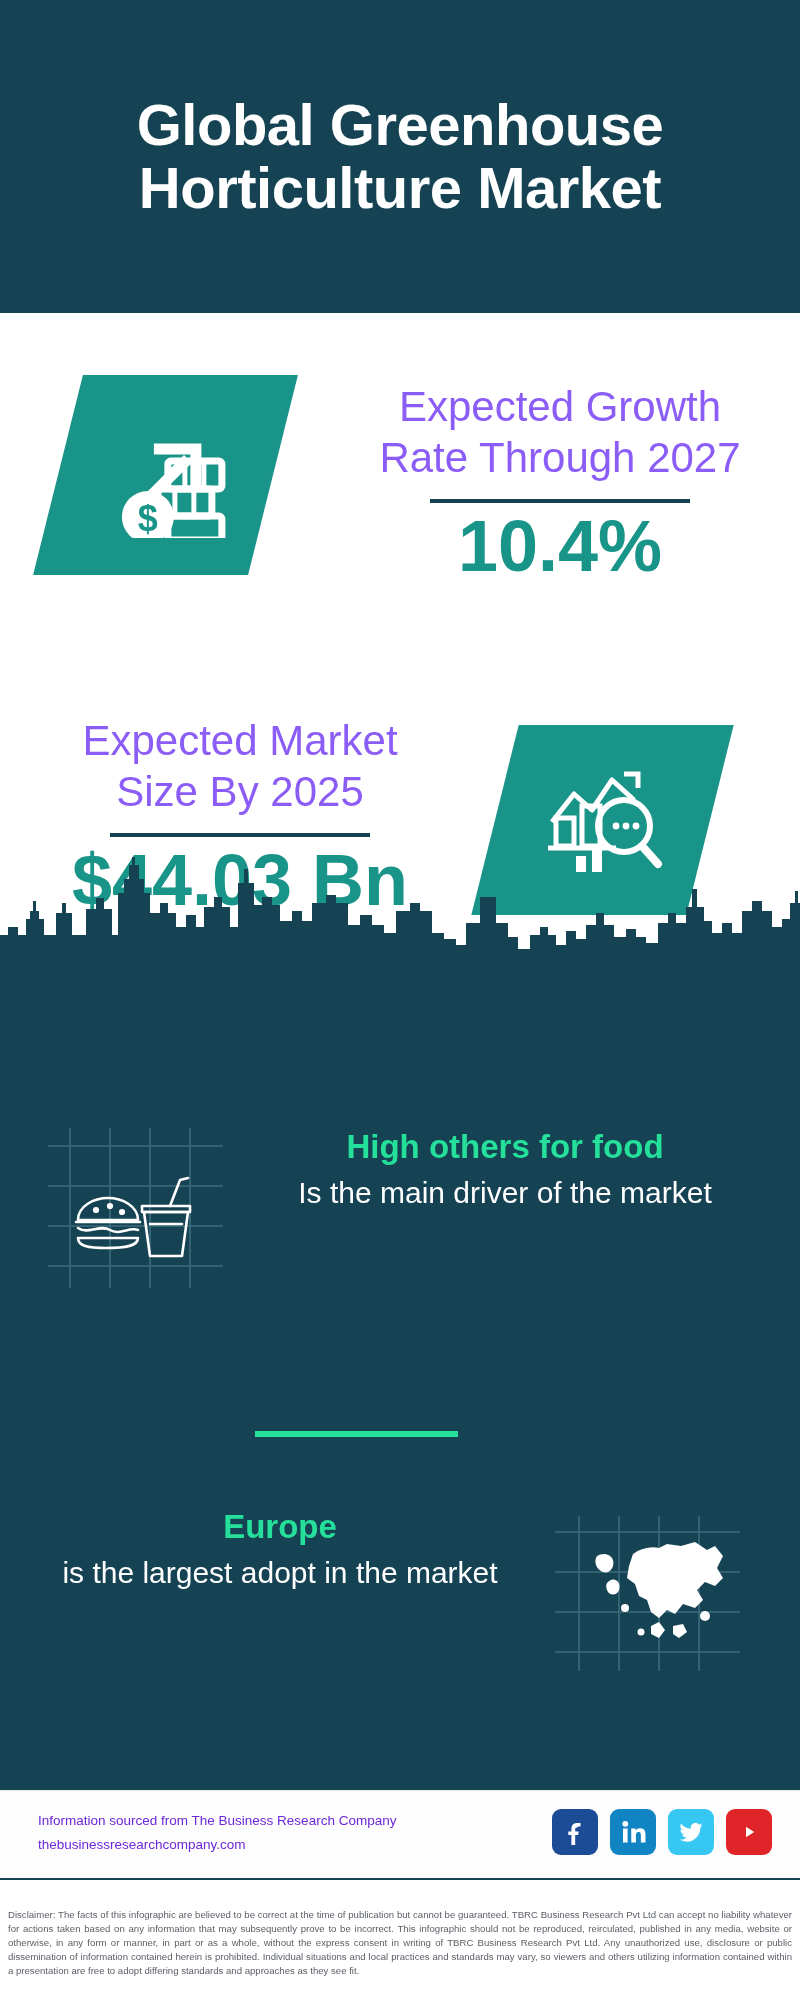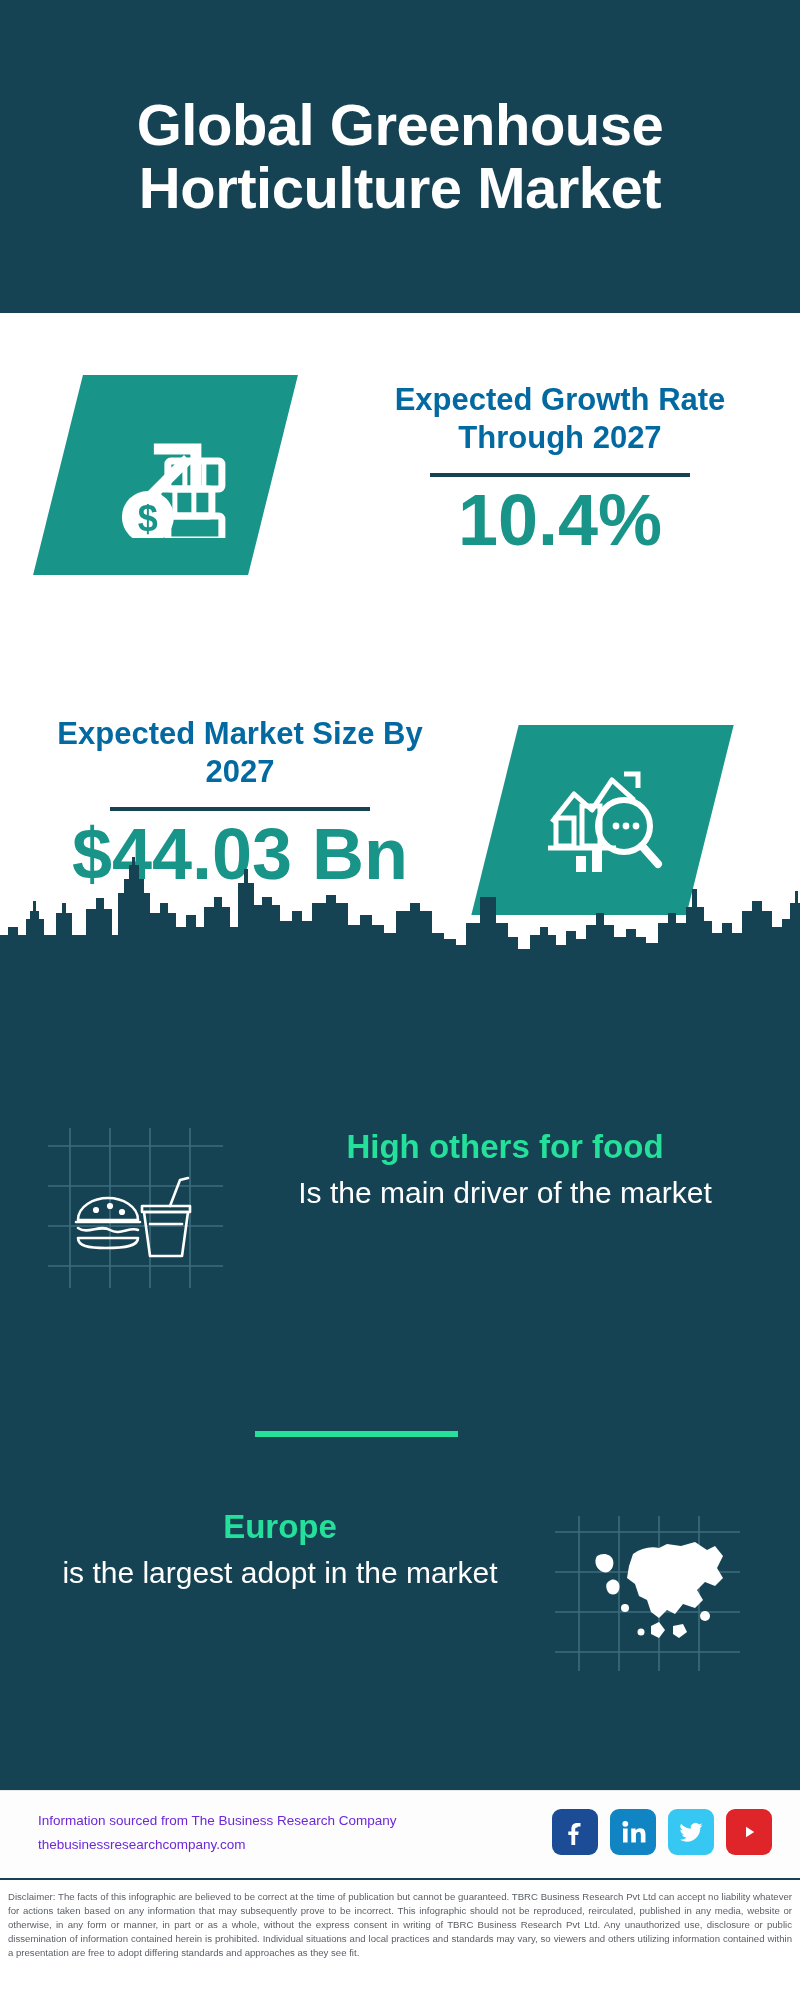--- a/index.html
+++ b/index.html
@@ -36,21 +36,21 @@
     transform:skewX(-14deg);
     display:flex;align-items:center;justify-content:center;
   }
   .badge1{left:58px;top:62px;width:215px;height:200px;}
   .badge-inner{transform:skewX(14deg);display:flex;align-items:center;justify-content:center;}
 
   .stat1-text{
     position:absolute;left:360px;top:68px;width:400px;text-align:center;
   }
   .stat-label{
-    color:#0369a1;font-size:31px;font-weight:bold;line-height:1.22;margin:0;
+    color:#8b5cf6;font-size:42px;font-weight:normal;line-height:1.22;margin:0;
   }
   .rule-dark{
     width:260px;height:4px;background:#164353;margin:16px auto 6px auto;
   }
   .stat-value{
     color:#199488;font-size:72px;font-weight:bold;line-height:1.05;margin:0;
   }
 
   
   .stat2{position:absolute;left:0;top:683px;width:800px;height:290px;}
@@ -98,21 +98,21 @@
   .sicon{width:46px;height:46px;border-radius:9px;display:flex;align-items:center;justify-content:center;}
   .s-fb{background:#1b4c95;}
   .s-li{background:#1184c4;}
   .s-tw{background:#36c7f2;}
   .s-yt{background:#e0252a;}
 
   
   .disclaimer{
     position:absolute;left:0;top:1878px;width:800px;height:122px;
     background:#ffffff;border-top:2px solid #164353;
-    box-sizing:border-box;padding:10px 8px 8px 8px;
+    box-sizing:border-box;padding:28px 8px 8px 8px;
   }
   .disclaimer p{
     margin:0;color:#5a5f66;font-size:9.6px;line-height:1.45;text-align:justify;
   }
 </style>
 </head>
 <body>
 
 <div class="page">
 
@@ -148,21 +148,21 @@
     <div class="stat1-text">
       <p class="stat-label">Expected Growth Rate Through 2027</p>
       <div class="rule-dark"></div>
       <p class="stat-value">10.4%</p>
     </div>
   </div>
 
   <div class="stat2">
 
     <div class="stat2-text">
-      <p class="stat-label">Expected Market Size By 2027</p>
+      <p class="stat-label">Expected Market Size By 2025</p>
       <div class="rule-dark"></div>
       <p class="stat-value">$44.03 Bn</p>
     </div>
 
     <div class="para-badge badge2">
       <div class="badge-inner">
         <svg width="130" height="120" viewBox="0 0 130 120">
 
           <path d="M14 62 L36 34 L54 50 L74 20 L96 40" fill="none" stroke="#ffffff" stroke-width="5" stroke-linejoin="round"></path>
           <path d="M86 14 L100 14 L100 28" fill="none" stroke="#ffffff" stroke-width="5"></path>

